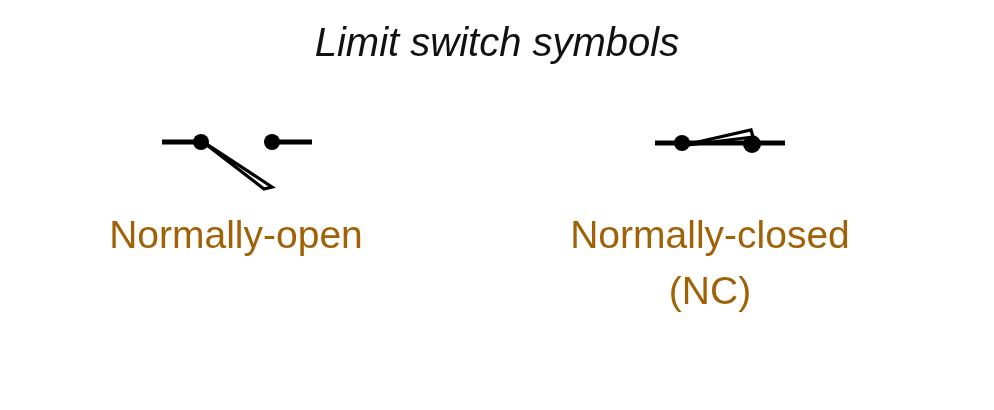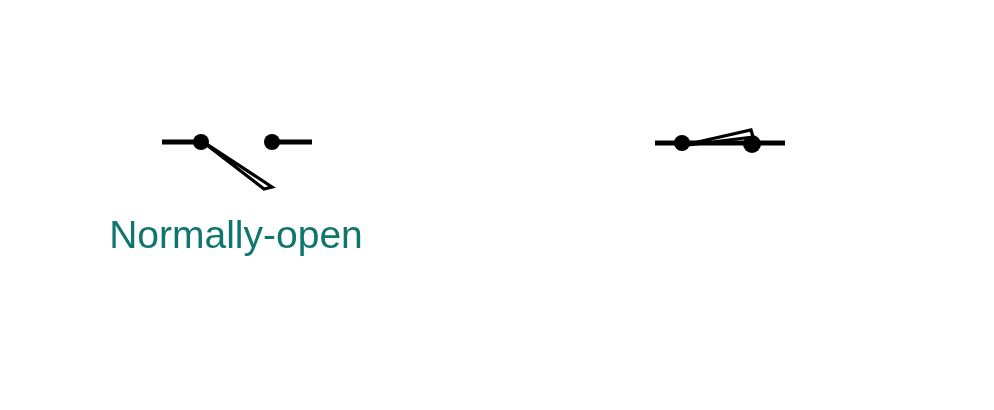--- a/index.html
+++ b/index.html
@@ -63,31 +63,32 @@
 
   .symbol-caption {
     position: absolute;
     left: 0;
     width: 420px;
     text-align: center;
     font-size: 39px;
     line-height: 45px;
     font-style: normal;
     font-weight: normal;
-    color: #0f766e;
+    color: #a16207;
     white-space: nowrap;
   }
   .caption-name { top: 104px; }
   .caption-abbr { top: 160px; }
 </style>
 </head>
 <body>
 
 <div id="figure">
 
+  <div class="figure-title">Limit switch symbols</div>
 
   <div class="symbol-block" id="symbol-no">
 
     <div class="symbol-art">
       <svg viewBox="0 0 420 92" xmlns="http://www.w3.org/2000/svg">
 
         <line x1="136" y1="34" x2="176" y2="34" stroke="#000000" stroke-width="5" stroke-linecap="butt"></line>
 
         <circle cx="175" cy="34" r="8" fill="#000000"></circle>
 
@@ -110,15 +111,17 @@
         <line x1="155" y1="35" x2="285" y2="35" stroke="#000000" stroke-width="5" stroke-linecap="butt"></line>
 
         <circle cx="182" cy="35" r="8" fill="#000000"></circle>
 
         <circle cx="252" cy="36" r="9" fill="#000000"></circle>
 
         <polygon points="180,38 251,22 253,29" fill="#ffffff" stroke="#000000" stroke-width="3.2" stroke-linejoin="miter"></polygon>
       </svg>
     </div>
 
+    <div class="symbol-caption caption-name">Normally-closed</div>
+    <div class="symbol-caption caption-abbr">(NC)</div>
   </div>
 
 </div>
 
 </body></html>

